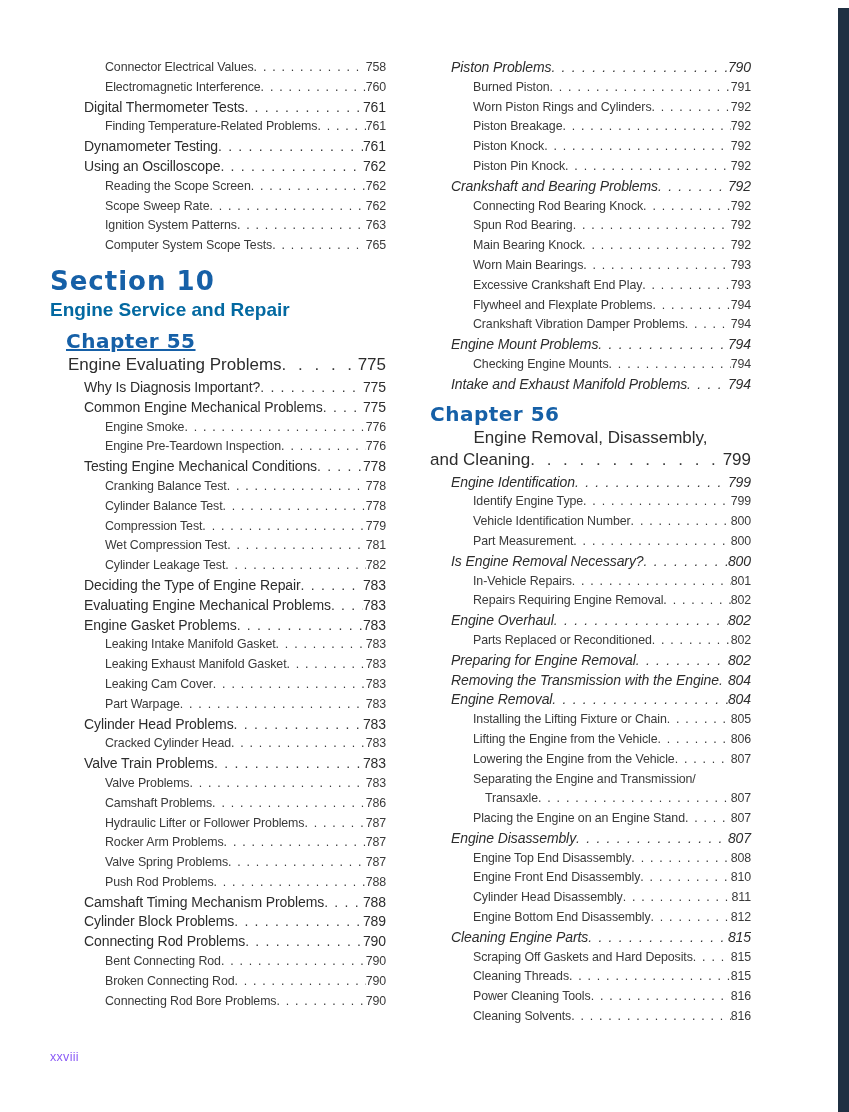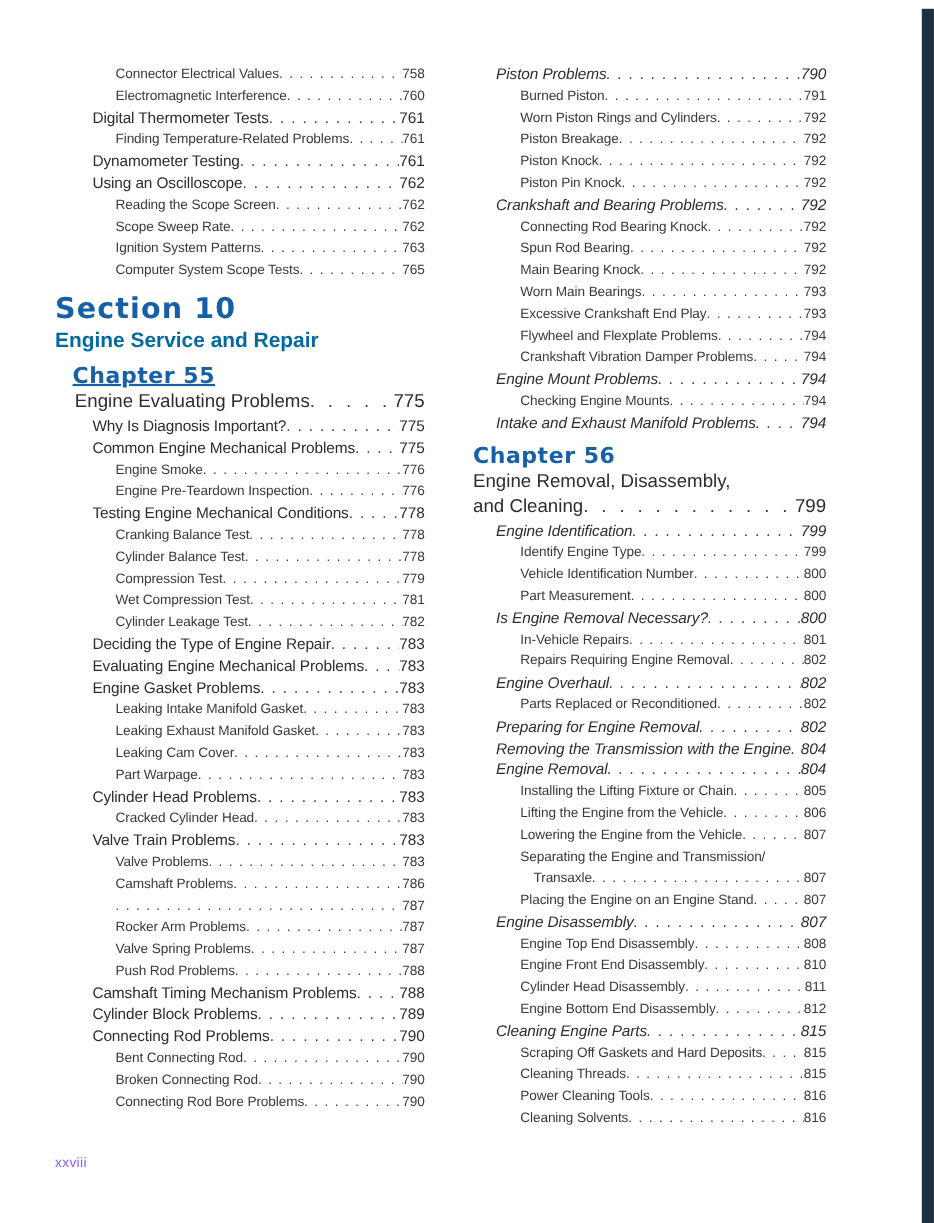--- a/index.html
+++ b/index.html
@@ -51,21 +51,21 @@
     font-size:20px;font-weight:bold;letter-spacing:0.5px;
     line-height:26px;
   }
   #col-left .chapter-label{margin-left:16px;}
   .chapter-title-row{
     display:flex;align-items:baseline;
     font-size:17px;line-height:22px;color:#2d2d2d;
   }
   #col-left .chapter-title-row{margin-left:18px;}
   .chapter-title-line1{
-    font-size:17px;line-height:22px;color:#2d2d2d;margin:0;font-weight:normal;
+    font-size:17px;line-height:22px;color:#2d2d2d;margin:0;font-weight:normal;text-align:center;
   }
   .chapter-title-row .dots{letter-spacing:3.5px;}
   .chapter-title-row .pg{padding-left:5px;}
 
   .page-footer{
     position:absolute;left:50px;top:1050px;
     font-size:12.5px;color:#8b5cf6;letter-spacing:0.3px;
   }
   .edge-bar{
     position:absolute;right:0;top:8px;bottom:0;width:11px;
@@ -243,20 +243,21 @@
         <span class="t">Valve Problems</span>
         <span class="dots">. . . . . . . . . . . . . . . . . . . . . . . . . . . . . . . . . . . . . . . . . . . . . . . . . . . . . . . . . . . . . . . . . . . . . . . . . . . . . . . . . . . . . . . . . . . . . . . . . . . . . . . . . . . . . . . . . . . . . . . . </span>
         <span class="pg">783</span>
       </div>
       <div class="toc-entry lvl2">
         <span class="t">Camshaft Problems</span>
         <span class="dots">. . . . . . . . . . . . . . . . . . . . . . . . . . . . . . . . . . . . . . . . . . . . . . . . . . . . . . . . . . . . . . . . . . . . . . . . . . . . . . . . . . . . . . . . . . . . . . . . . . . . . . . . . . . . . . . . . . . . . . . . </span>
         <span class="pg">786</span>
       </div>
       <div class="toc-entry lvl2">
+        <span class="t">Hydraulic Lifter or Follower Problems</span>
         <span class="dots">. . . . . . . . . . . . . . . . . . . . . . . . . . . . . . . . . . . . . . . . . . . . . . . . . . . . . . . . . . . . . . . . . . . . . . . . . . . . . . . . . . . . . . . . . . . . . . . . . . . . . . . . . . . . . . . . . . . . . . . . </span>
         <span class="pg">787</span>
       </div>
       <div class="toc-entry lvl2">
         <span class="t">Rocker Arm Problems</span>
         <span class="dots">. . . . . . . . . . . . . . . . . . . . . . . . . . . . . . . . . . . . . . . . . . . . . . . . . . . . . . . . . . . . . . . . . . . . . . . . . . . . . . . . . . . . . . . . . . . . . . . . . . . . . . . . . . . . . . . . . . . . . . . . </span>
         <span class="pg">787</span>
       </div>
       <div class="toc-entry lvl2">
         <span class="t">Valve Spring Problems</span>

